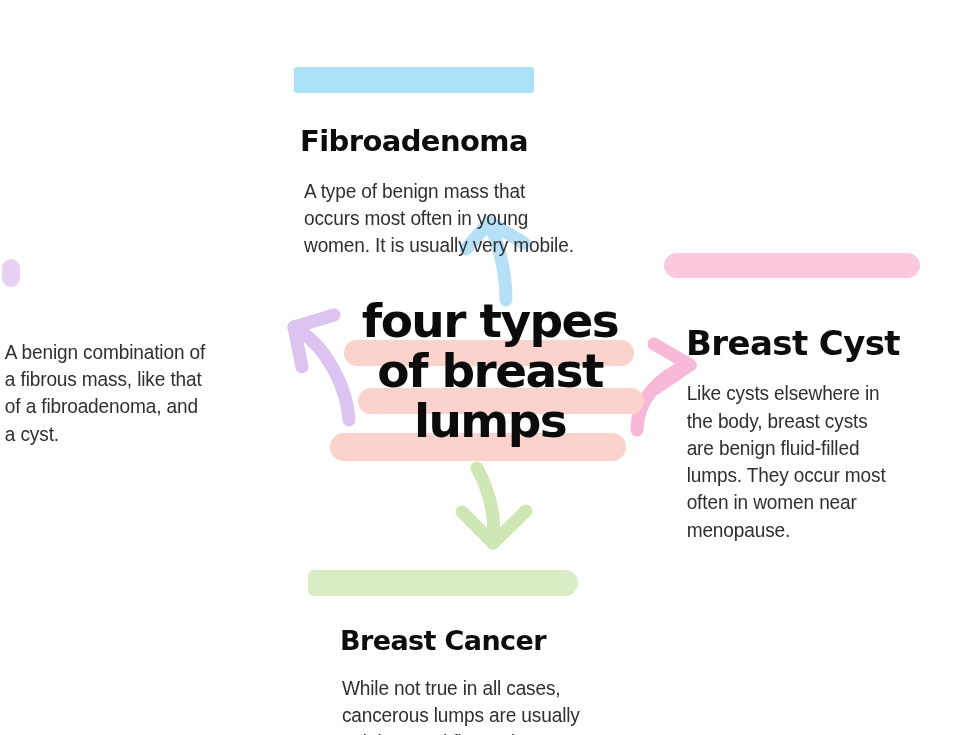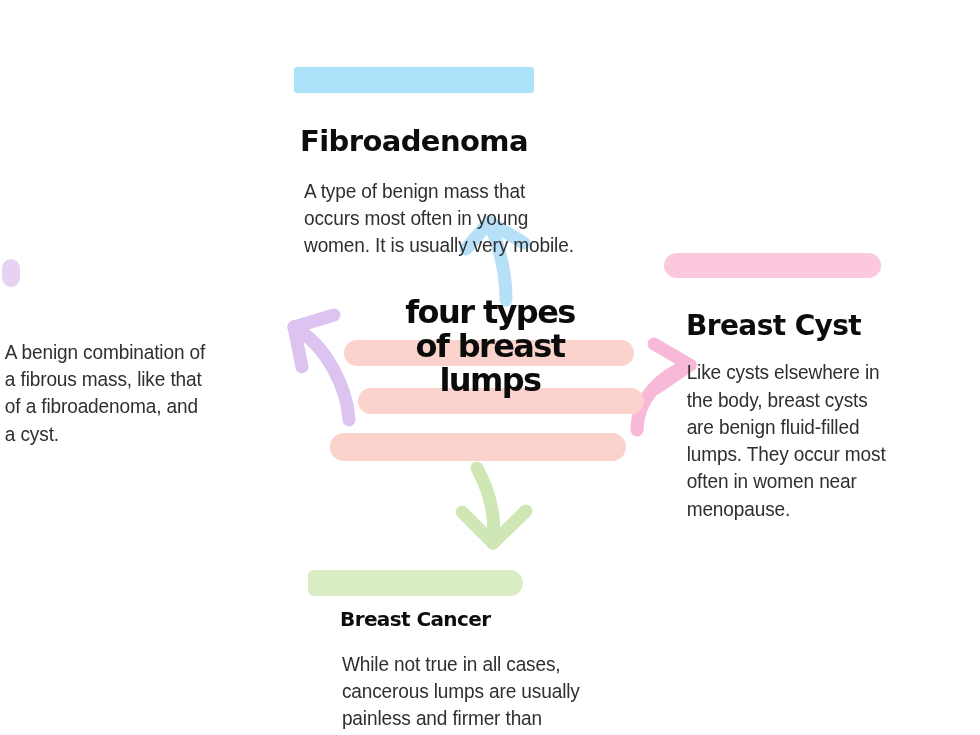--- a/index.html
+++ b/index.html
@@ -114,38 +114,38 @@
     border-radius: 14px;
   }
   #node-other-benign .node-body { margin-top: 16px; }
 
   
   #node-breast-cyst {
     left: 676px;
     top: 245px;
     width: 304px;
   }
-  #node-breast-cyst .node-heading { font-size: 28px; }
+  #node-breast-cyst .node-heading { font-size: 34px; }
   #node-breast-cyst .hl {
     left: -12px;
     right: -10px;
     top: 8px;
     height: 25px;
     background: #fbc8de;
     border-radius: 13px;
   }
   #node-breast-cyst .node-body { margin-top: 16px; }
 
   
   #node-breast-cancer {
     left: 330px;
     top: 562px;
     width: 340px;
   }
-  #node-breast-cancer .node-heading { font-size: 20px; }
+  #node-breast-cancer .node-heading { font-size: 27px; }
   #node-breast-cancer .hl {
     left: -22px;
     right: -22px;
     top: 8px;
     height: 26px;
     background: #d9ecc4;
     border-radius: 13px 30px 30px 13px;
   }
   #node-breast-cancer .node-body { margin-top: 18px; }
 
@@ -155,21 +155,21 @@
     left: 330px;
     top: 296px;
     width: 320px;
     text-align: center;
   }
   #center-title .title-text {
     position: relative;
     z-index: 2;
     font-family: "DejaVu Sans", sans-serif;
     font-weight: 700;
-    font-size: 32px;
+    font-size: 47px;
     line-height: 1.06;
     letter-spacing: -1.6px;
     color: #0b0b0b;
     white-space: pre-line;
   }
   .title-bar {
     position: absolute;
     z-index: 1;
     background: #fbd2cc;
     border-radius: 16px;

